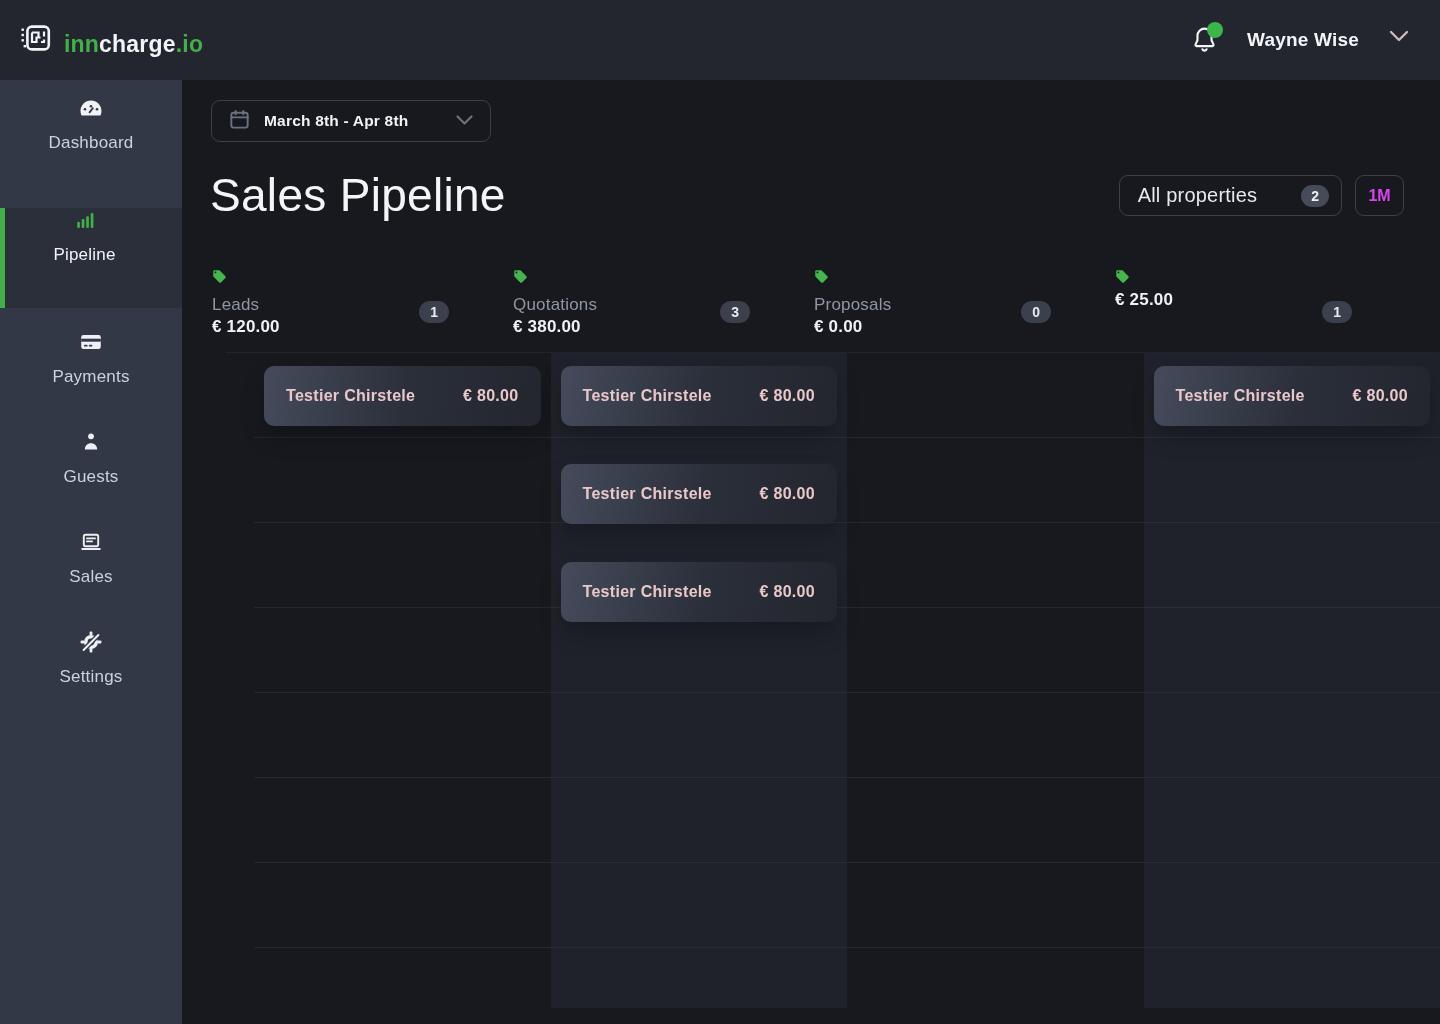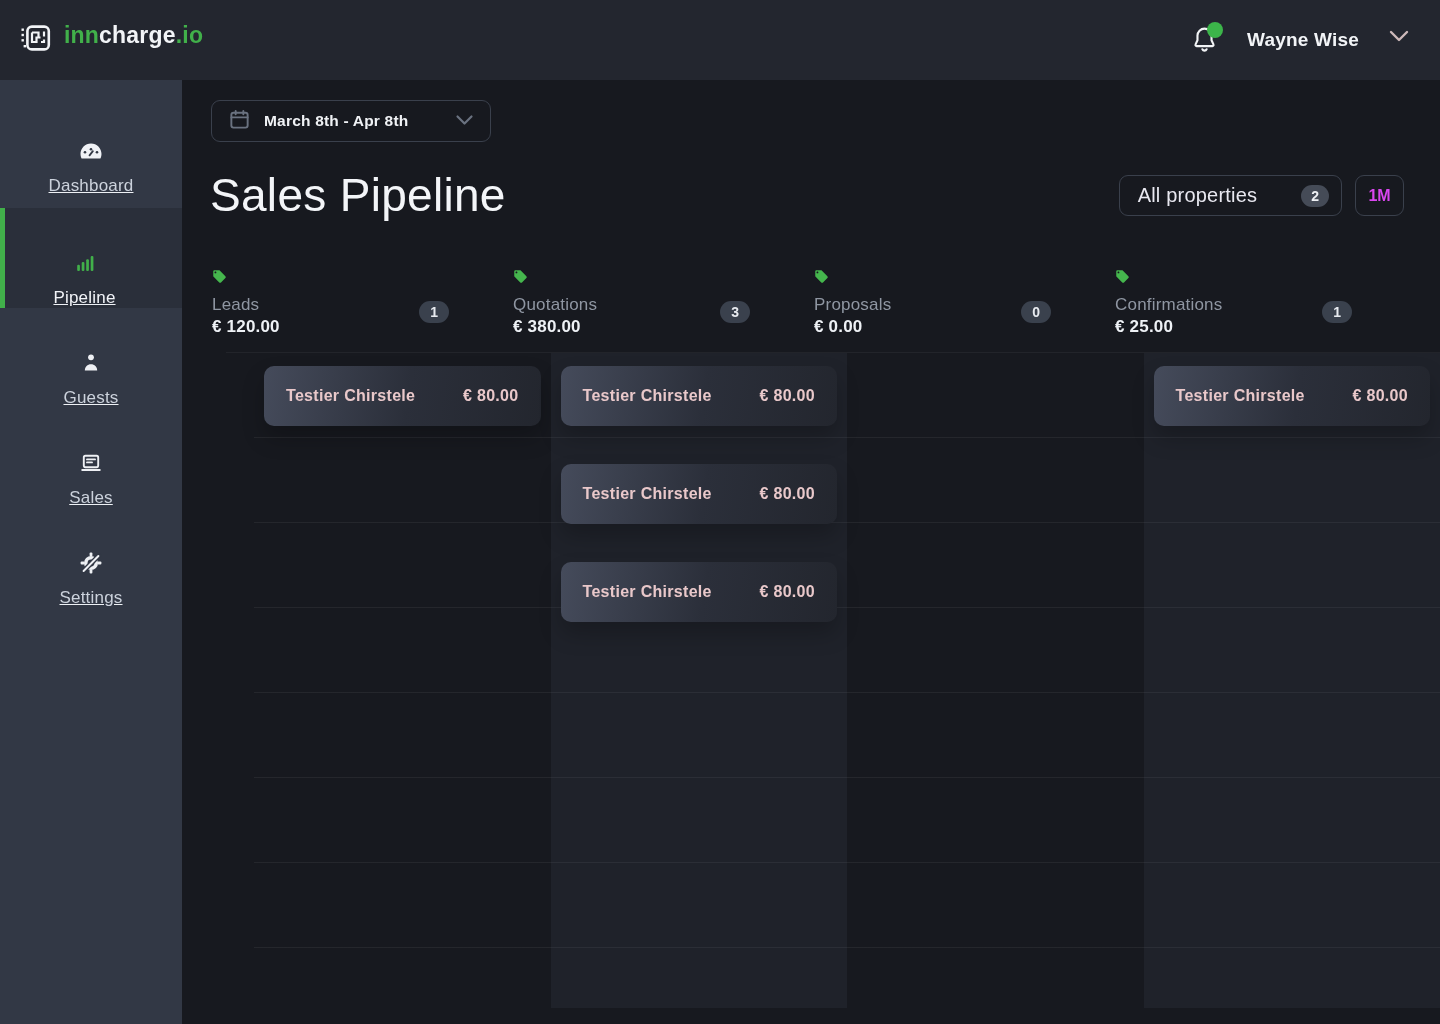--- a/index.html
+++ b/index.html
@@ -12,21 +12,21 @@
   }
 
   
   .topbar {
     position:absolute; top:0; left:0; width:1440px; height:80px;
     background:#23262f;
     display:flex; align-items:center;
     padding:0 30px 0 20px;
     z-index:5;
   }
-  .logo { display:flex; align-items:flex-start; gap:12px; cursor:pointer; }
+  .logo { display:flex; align-items:flex-end; gap:12px; cursor:pointer; }
   .logo-text { font-size:23px; font-weight:700; letter-spacing:.2px; }
   .logo-text .green { color:#41b04a; }
   .logo-text .white { color:#f2f4f7; }
   .topbar-right { margin-left:auto; display:flex; align-items:center; }
   .bell-wrap { position:relative; width:28px; height:30px; cursor:pointer; }
   .notif-dot {
     position:absolute; top:-3px; right:-4px;
     width:16px; height:16px; border-radius:50%;
     background:#3cb54a;
   }
@@ -34,22 +34,22 @@
   .user-name { font-size:19px; font-weight:700; color:#f2f4f7; letter-spacing:.2px; }
 
   
   .sidebar {
     position:absolute; top:80px; left:0; width:182px; height:944px;
     background:#323845;
     padding-top:16px;
     z-index:4;
   }
   .nav-item {
-    display:flex; flex-direction:column; align-items:center; justify-content:flex-end;
-    gap:13px; height:100px; cursor:pointer;text-decoration:underline;
+    display:flex; flex-direction:column; align-items:center; justify-content:flex-start;
+    gap:13px; height:100px; cursor:pointer;
   }
   .nav-label { font-size:17px; color:#ccd2dc; letter-spacing:.2px; }
   .nav-item.active {
     background:#2a2f3a;
     border-left:5px solid #41b04a;
     padding-right:18px;
     margin-top:12px; margin-bottom:0;
   }
   .nav-item.active .nav-label { color:#f2f4f8; }
   .nav-item.pad-top { margin-top:22px; }
@@ -209,20 +209,31 @@
       <svg width="24" height="24" viewBox="0 0 24 24" fill="#41b04a">
         <rect x="4.2" y="13.8" width="2.7" height="6.2" rx="1.1"></rect>
         <rect x="8.7" y="11" width="2.7" height="9" rx="1.1"></rect>
         <rect x="13.2" y="8.2" width="2.7" height="11.8" rx="1.1"></rect>
         <rect x="17.7" y="5" width="2.7" height="15" rx="1.1"></rect>
       </svg>
     </span>
     <span class="nav-label">Pipeline</span>
   </div>
 
+  <div class="nav-item pad-top">
+    <span class="icon24">
+      <svg width="24" height="24" viewBox="0 0 24 24">
+        <rect x="2.2" y="5" width="19.6" height="14" rx="2.2" fill="#eef0f4"></rect>
+        <rect x="2.2" y="8.7" width="19.6" height="3" fill="#323845"></rect>
+        <rect x="5" y="14.7" width="3.6" height="1.9" rx=".9" fill="#323845"></rect>
+        <rect x="9.8" y="14.7" width="3.6" height="1.9" rx=".9" fill="#323845"></rect>
+      </svg>
+    </span>
+    <span class="nav-label">Payments</span>
+  </div>
 
   <div class="nav-item">
     <span class="icon24">
       <svg width="24" height="24" viewBox="0 0 24 24" fill="#eef0f4">
         <circle cx="12" cy="6.3" r="2.9"></circle>
         <path d="M5.8 19.6c0-3.7 2.7-6.3 6.2-6.3s6.2 2.6 6.2 6.3z"></path>
       </svg>
     </span>
     <span class="nav-label">Guests</span>
   </div>
@@ -320,21 +331,20 @@
       <div class="col-name">Proposals</div>
       <div class="col-total">€ 0.00</div>
       <span class="count-badge">0</span>
     </div>
     <div class="col-header">
       <span>
         <svg width="15" height="15" viewBox="0 0 24 24" fill="#45b64d">
             <path d="M21.41 11.58l-9-9C12.05 2.22 11.55 2 11 2H4c-1.1 0-2 .9-2 2v7c0 .55.22 1.05.59 1.42l9 9c.36.36.86.58 1.41.58.55 0 1.05-.22 1.41-.59l7-7c.37-.36.59-.86.59-1.41 0-.55-.23-1.06-.59-1.42zM5.5 7C4.67 7 4 6.33 4 5.5S4.67 4 5.5 4 7 4.67 7 5.5 6.33 7 5.5 7z"></path>
           </svg>
       </span>
-      <div class="col-name">Confirmations</div>
       <div class="col-total">€ 25.00</div>
       <span class="count-badge">1</span>
     </div>
   </div>
 
   <div class="board">
     <div class="kanban-col">
       <div class="slot">
         <div class="card">
           <span class="card-name">Testier Chirstele</span>

